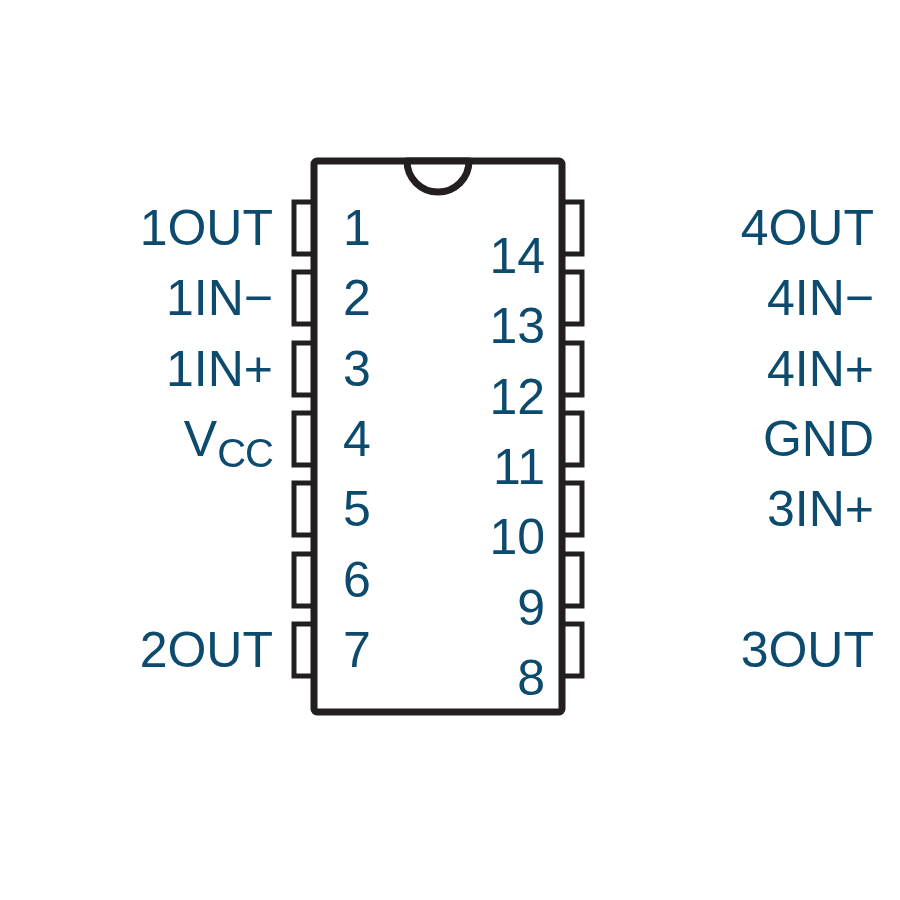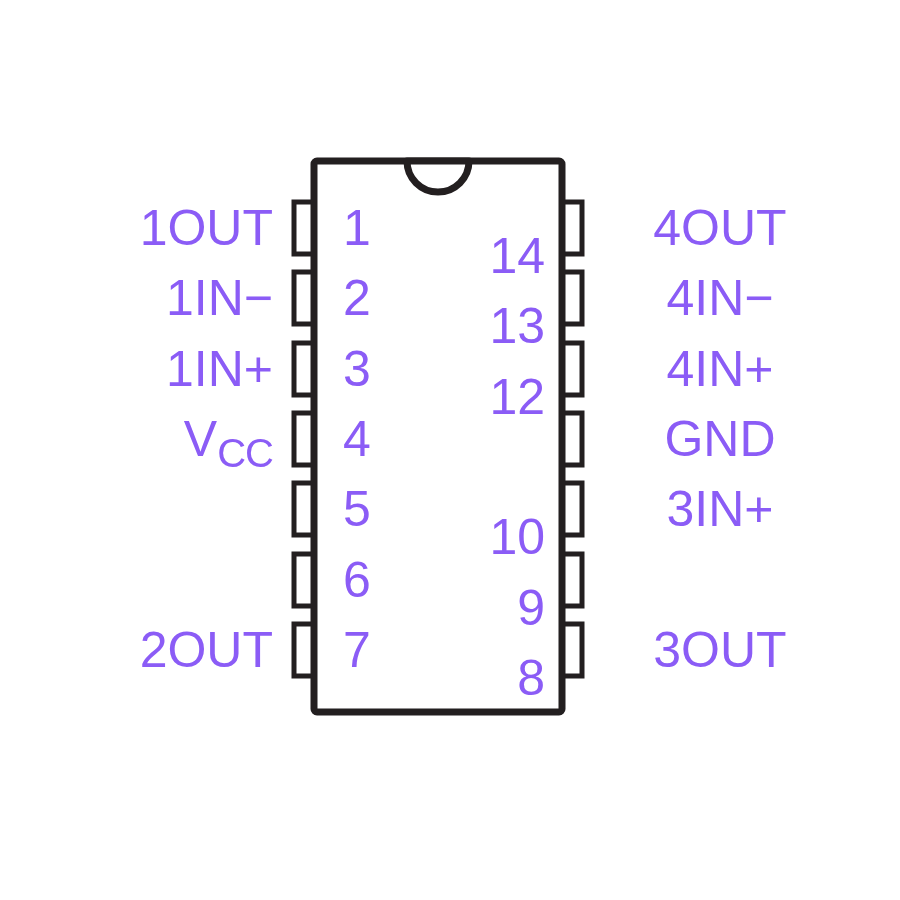--- a/index.html
+++ b/index.html
@@ -21,31 +21,31 @@
     left: 0;
     top: 0;
   }
   .txt {
     position: absolute;
     height: 50px;
     line-height: 50px;
     font-size: 50px;
     letter-spacing: 0px;
     white-space: nowrap;
-    color: #8b5cf6;
+    color: #0c4a6e;
   }
   .lbl-left {
     left: 80px;
     width: 193px;
     text-align: right;
   }
   .lbl-right {
-    left: 590px;
+    left: 614px;
     width: 260px;
-    text-align: center;
+    text-align: right;
   }
   .num-left {
     left: 343px;
     width: 90px;
     text-align: left;
   }
   .num-right {
     left: 440px;
     width: 105px;
     text-align: right;
@@ -104,20 +104,21 @@
   <div class="txt num-left r1">2</div>
   <div class="txt num-left r2">3</div>
   <div class="txt num-left r3">4</div>
   <div class="txt num-left r4">5</div>
   <div class="txt num-left r5">6</div>
   <div class="txt num-left r6">7</div>
 
   <div class="txt num-right r0">14</div>
   <div class="txt num-right r1">13</div>
   <div class="txt num-right r2">12</div>
+  <div class="txt num-right r3">11</div>
   <div class="txt num-right r4">10</div>
   <div class="txt num-right r5">9</div>
   <div class="txt num-right r6">8</div>
 
   <div class="txt lbl-right r0">4OUT</div>
   <div class="txt lbl-right r1">4IN−</div>
   <div class="txt lbl-right r2">4IN+</div>
   <div class="txt lbl-right r3">GND</div>
   <div class="txt lbl-right r4">3IN+</div>
   <div class="txt lbl-right r6">3OUT</div>

